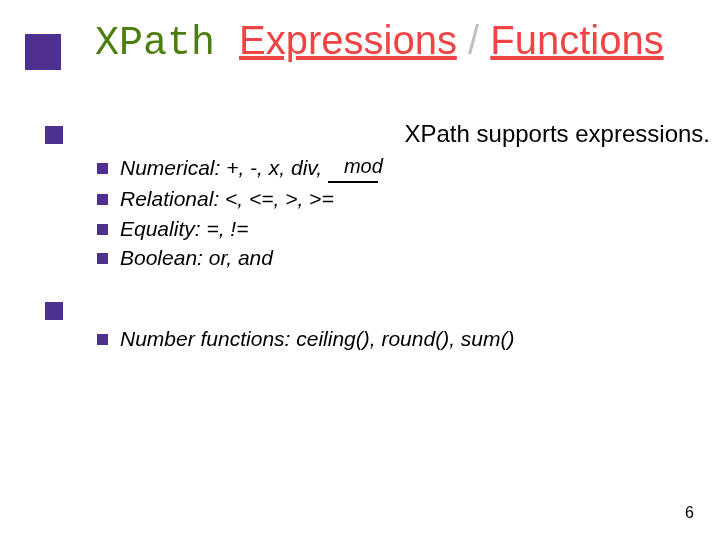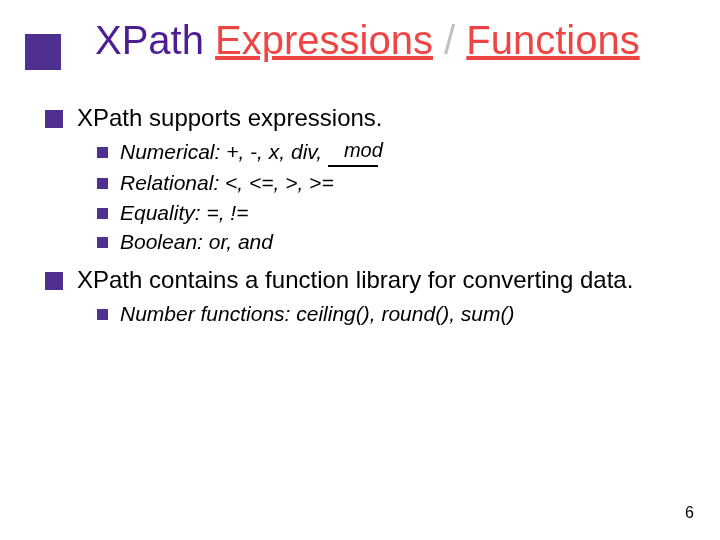--- a/index.html
+++ b/index.html
@@ -28,35 +28,36 @@
     z-index: 1;
   }
   .title {
     position: absolute;
     left: 95px;
     top: 18px;
     font-size: 40px;
     font-family: Verdana, Arial, sans-serif;
     z-index: 2;
   }
-  .title .plain { color: #4c1d95; }
+  .title .plain { color: #4d7c0f; font-family: Liberation Mono, monospace; }
   .title .link { color: #ef4444; text-decoration: underline; }
   .title .sep { color: #c0c0c0; }
   .body {
     position: absolute;
     left: 45px;
     top: 95px;
     right: 10px;
     font-size: 22px;
     line-height: 1.25;
   }
   .l1 {
     display: flex;
-    margin-top: 8px;
+    margin-top: 24px;
     margin-bottom: 6px;
+    justify-content: space-between;
   }
   .l1 .bullet {
     width: 18px;
     flex: 0 0 18px;
     height: 18px;
     background: #4f2f8f;
     margin-top: 7px;
     margin-right: 14px;
   }
   .l1 .text { font-size: 24px; }
@@ -135,21 +136,20 @@
         <div class="text">Equality: =,  !=</div>
       </div>
       <div class="l2">
         <div class="bullet"></div>
         <div class="text">Boolean: or, and</div>
       </div>
     </div>
 
     <div class="l1">
       <div class="bullet"></div>
-      <div class="text">XPath contains a function library for converting data.</div>
     </div>
     <div class="l2-group">
       <div class="l2">
         <div class="bullet"></div>
         <div class="text">Number functions: ceiling(), round(), sum()</div>
       </div>
     </div>
 
   </div>
 

